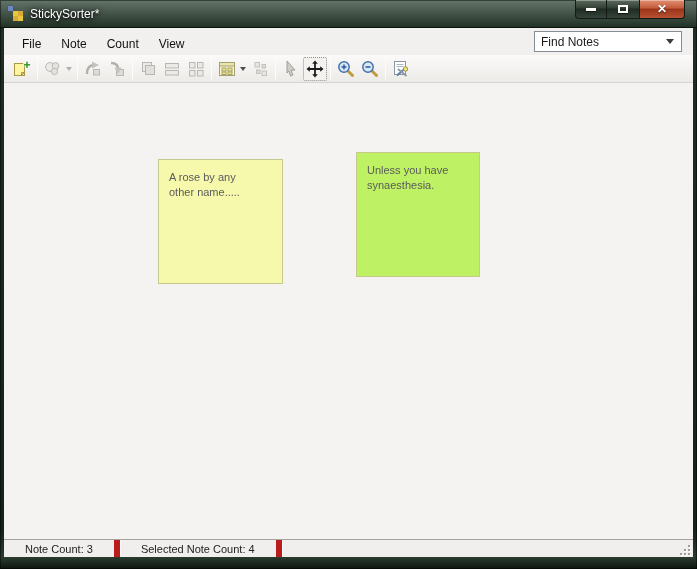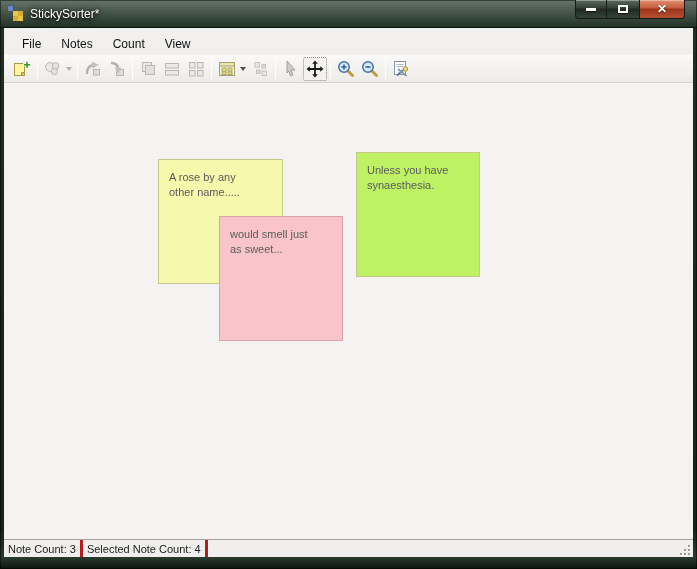--- a/index.html
+++ b/index.html
@@ -77,22 +77,22 @@
   
   .canvas { flex:1; position:relative; background:#f4f3f1; overflow:hidden; }
   .note {
     position:absolute; border:1px solid; padding:10px 10px;
     font-size:11px; line-height:1.4; color:#5b5b5b; white-space:pre-line; cursor:move;
   }
 
   
   .statusbar { height:18px; display:flex; align-items:center; background:#f0efed;
     border-top:1px solid #a5a29e; font-size:11px; color:#222; position:relative; }
-  .status-cell { padding:0 4px; height:100%; display:flex; align-items:center;
-    border-right:3px solid #b91c1c; box-shadow:1px 0 0 #fbfaf9; }
+  .status-cell { padding:0 21px; height:100%; display:flex; align-items:center;
+    border-right:6px solid #b91c1c; box-shadow:1px 0 0 #fbfaf9; }
   .resize-grip { position:absolute; right:3px; bottom:2px; width:11px; height:11px; cursor:nwse-resize; }
   .resize-grip i { position:absolute; width:2px; height:2px; background:#9e9b96; box-shadow:1px 1px 0 #fdfdfc; }
   .resize-grip .d1 { right:0; bottom:0; } .resize-grip .d2 { right:4px; bottom:0; }
   .resize-grip .d3 { right:8px; bottom:0; } .resize-grip .d4 { right:0; bottom:4px; }
   .resize-grip .d5 { right:4px; bottom:4px; } .resize-grip .d6 { right:0; bottom:8px; }
 </style>
 </head>
 <body>
 
 <div class="frame">
@@ -116,23 +116,27 @@
       <div class="win-btn close">
         <span class="glyph-x">✕</span>
       </div>
     </div>
   </div>
 
   <div class="client">
 
     <div class="menubar">
       <span class="menu-item">File</span>
-      <span class="menu-item">Notes</span>
+      <span class="menu-item">Note</span>
       <span class="menu-item">Count</span>
       <span class="menu-item">View</span>
+      <div class="find-combo">
+        <span>Find Notes</span>
+        <span class="dd-arrow"></span>
+      </div>
     </div>
 
     <div class="toolbar">
 
       <div class="tb-btn">
         <svg width="20" height="20" viewBox="0 0 20 20">
           <rect x="2.5" y="4.5" width="10" height="12" fill="#fdf5a0" stroke="#a89a45"></rect>
           <path d="M9.5 16.5 L12.5 13.5 L9.5 13.5 Z" fill="#e8dd7e" stroke="#a89a45"></path>
           <rect x="11" y="4.2" width="8" height="3" fill="#fff"></rect>
           <rect x="13.5" y="1.7" width="3" height="8" fill="#fff"></rect>
@@ -262,22 +266,20 @@
           <line x1="7" y1="10" x2="15.5" y2="17" stroke="#8c98a8" stroke-width="2"></line>
           <circle cx="14.5" cy="10" r="2.2" fill="#f0e27a" stroke="#a8953c"></circle>
         </svg>
       </div>
 
     </div>
 
     <div class="canvas">
         <div class="note" style="left: 154px; top: 76px; width: 125px; height: 125px; background: rgb(246, 248, 171); border-color: rgb(198, 201, 139);">A rose by any
 other name.....</div>
-        <div class="note" style="left: 215px; top: 133px; width: 124px; height: 125px; background: rgb(249, 196, 202); border-color: rgb(216, 163, 170);">would smell just
-as sweet...</div>
         <div class="note" style="left: 352px; top: 69px; width: 124px; height: 125px; background: #bef264; border-color: rgb(198, 201, 139);">Unless you have
 synaesthesia.</div>
       </div>
 
     <div class="statusbar">
       <span class="status-cell">Note Count: 3</span>
       <span class="status-cell">Selected Note Count: 4</span>
       <span class="resize-grip">
         <i class="d1"></i>
           <i class="d2"></i>

